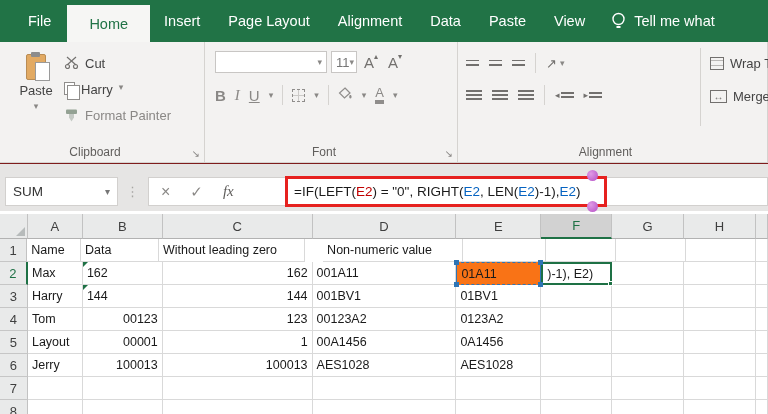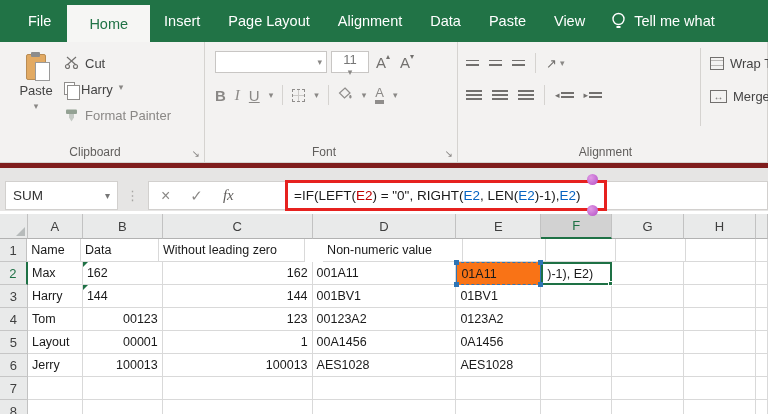--- a/index.html
+++ b/index.html
@@ -40,21 +40,21 @@
                     border:1px solid #8f8d8b; background:#fff; }
   .grayed { color:#8a8886; }
   .dd { font-size:9px; color:#8a8886; }
 
   
   .g-font { width:253px; padding:9px 10px 0 10px; display:flex; flex-direction:column; }
   .font-row1 { display:flex; gap:4px; align-items:center; }
   .combo { height:22px; background:#fff; border:1px solid #c8c6c4; display:flex;
            align-items:center; justify-content:space-between; padding:0 4px; color:#767676; }
   .font-name { width:112px; }
-  .font-size { width:38px;flex-direction:column; }
+  .font-size { width:26px; }
   .abtn { display:flex; align-items:flex-start; color:#72706e; font-size:15px; padding:0 3px; }
   .abtn sup { font-size:8px; margin-top:-2px; }
   .font-row2 { display:flex; align-items:center; gap:9px; margin-top:12px; color:#8a8886; }
   .b-ic { font-weight:bold; font-size:15px; }
   .i-ic { font-style:italic; font-family:"Liberation Serif", serif; font-size:15px; }
   .u-ic { text-decoration:underline; font-size:15px; }
   .vsep { width:1px; height:20px; background:#d5d3d0; }
   .border-icon { width:13px; height:13px; border:1px dashed #8f8d8b;
       background: linear-gradient(#cdcbc9,#cdcbc9) center/1px 100% no-repeat,
                   linear-gradient(#cdcbc9,#cdcbc9) center/100% 1px no-repeat; }
@@ -72,21 +72,21 @@
   .bigdiv { width:1px; height:78px; background:#d5d3d0; position:absolute; left:242px; top:6px; }
   .wrapmerge { position:absolute; left:252px; top:9px; display:flex; flex-direction:column; gap:9px; }
   .wm-row { display:flex; align-items:center; gap:6px; height:24px; white-space:nowrap; }
   .wrap-icon { width:14px; height:13px; border:1px solid #72706e;
       background:repeating-linear-gradient(to bottom,transparent 0 2px,#b9b7b5 2px 3px,transparent 3px 5px); }
   .merge-icon { width:17px; height:13px; border:1px solid #72706e; display:flex;
       align-items:center; justify-content:center; font-size:10px; color:#72706e; }
   .orient { color:#72706e; font-size:13px; display:flex; align-items:center; gap:3px; }
 
   
-  .formulabar { height:48px; background:#e6e5e4; border-top:5px solid #7f1d1d; position:relative; }
+  .formulabar { height:48px; background:#e6e5e4; border-top:1px solid #7f1d1d; position:relative; }
   .namebox { position:absolute; left:5px; top:13px; width:113px; height:29px; background:#fff;
              border:1px solid #d2d0ce; display:flex; align-items:center; justify-content:space-between;
              padding:0 7px; font-size:13.5px; color:#333; }
   .nb-dd { font-size:10px; color:#767676; }
   .fb-dots { position:absolute; left:126px; top:13px; height:29px; display:flex;
              align-items:center; color:#a7a5a3; font-size:13px; }
   .fxarea { position:absolute; left:148px; top:13px; right:0; height:29px; background:#fff;
             border:1px solid #d2d0ce; display:flex; align-items:center; gap:20px;
             padding-left:12px; color:#8a8886; }
   .x-ic { font-size:16px; }

